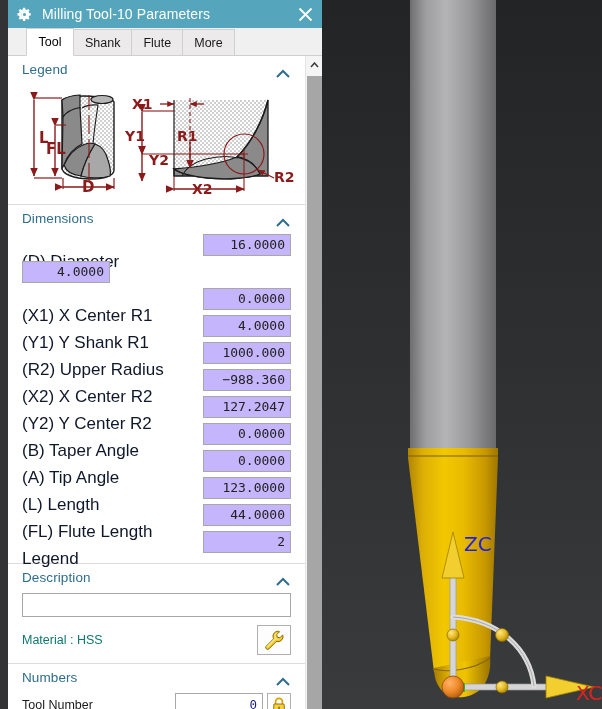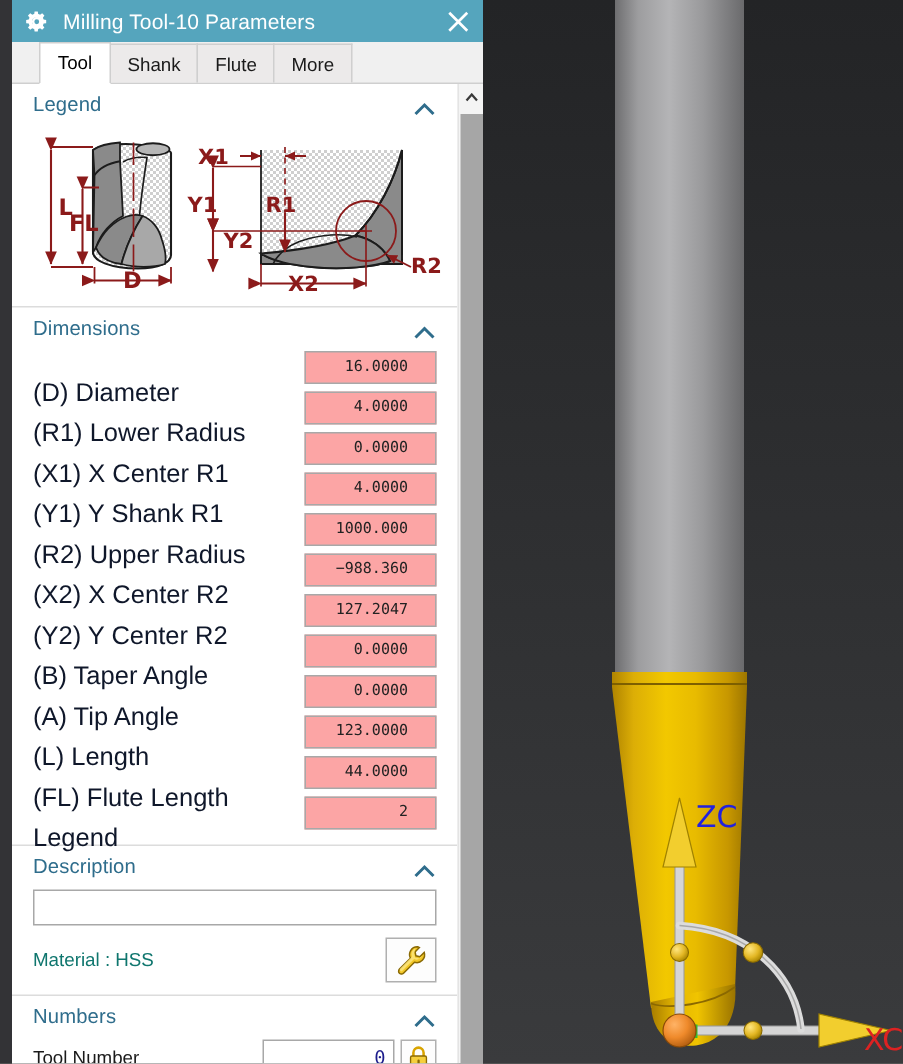--- a/index.html
+++ b/index.html
@@ -132,25 +132,25 @@
     height: 25px; margin-bottom: 2px;
   }
   .field-label {
     flex: 1 1 auto; font-size: 17px; color: #0f172a;
     white-space: nowrap;
     margin-top: 35px;
   }
   .field-input {
     flex: 0 0 88px; width: 88px; height: 22px;
     border: 1px solid #a8a8a8;
-    background: #fca5a5;
+    background: #c4b5fd;
     font-family: "DejaVu Sans Mono", monospace;
-    font-size: 10px; color: #222;
+    font-size: 13px; color: #222;
     text-align: right;
-    padding: 0 18px 0 3px;
+    padding: 0 5px 0 3px;
     line-height: 20px;
     outline: none;
   }
 
   
   .desc-wrap { padding: 3px 14px 8px 14px; background:#ffffff; }
   .desc-input {
     width: 100%; height: 24px;
     border: 1px solid #a8a8a8; background: #fff;
     font-size: 12.5px; color: #222;
@@ -358,21 +358,20 @@
                 <path d="M2 8 L8 2 L14 8" stroke="#2f6d8c" stroke-width="2" fill="none"></path>
               </svg>
           </span>
         </div>
         <div class="fields">
           <div class="field-row">
             <span class="field-label">(D) Diameter</span>
             <input class="field-input" value="16.0000" style="">
           </div>
           <div class="field-row">
-            <span class="field-label">(R1) Lower Radius</span>
             <input class="field-input" value="4.0000" style="">
           </div>
           <div class="field-row">
             <span class="field-label">(X1) X Center R1</span>
             <input class="field-input" value="0.0000" style="">
           </div>
           <div class="field-row">
             <span class="field-label">(Y1) Y Shank R1</span>
             <input class="field-input" value="4.0000" style="">
           </div>

